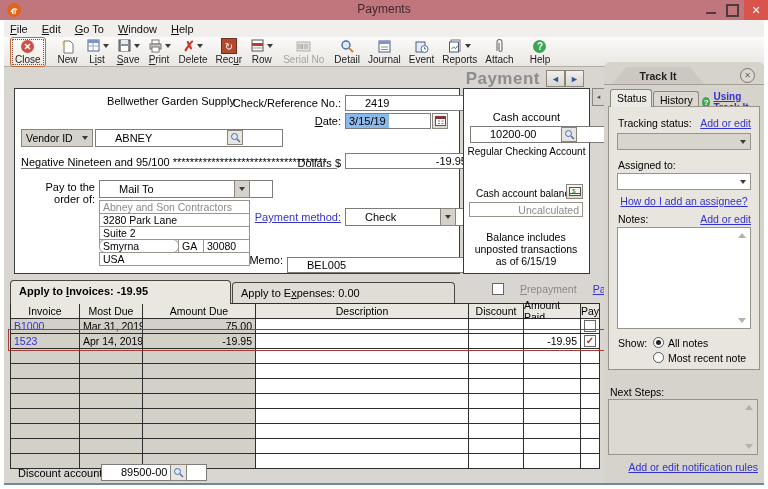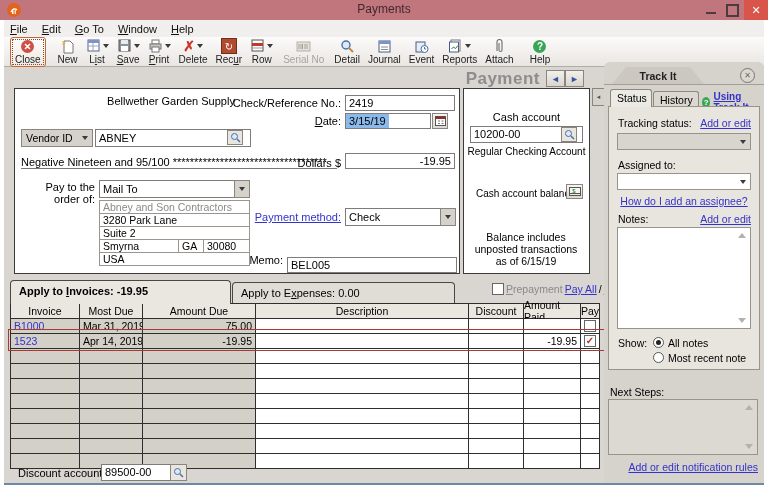--- a/index.html
+++ b/index.html
@@ -1,19 +1,19 @@
 <!DOCTYPE html>
 <html><head>
 <meta charset="utf-8">
 <style>
   html,body{margin:0;padding:0;background:#888;}
   #win{position:relative;width:768px;height:489px;background:#ffffff;font-family:"Liberation Sans",sans-serif;overflow:hidden;-webkit-font-smoothing:antialiased;}
   .abs{position:absolute;}
   .lbl{position:absolute;font-size:11px;color:#000;white-space:nowrap;}
-  .inp{position:absolute;background:#fff;border:1px solid #7f7c77;font-size:11px;line-height:14px;padding:0 3px;white-space:nowrap;overflow:hidden;color:#000;}
+  .inp{position:absolute;background:#fff;border:1px solid #7f7c77;font-size:11px;line-height:14px;padding:0 19px;white-space:nowrap;overflow:hidden;color:#000;}
   .btn3d{position:absolute;background:linear-gradient(#f7f5f2,#dcd8d2);border:1px solid #8a867f;display:flex;align-items:center;justify-content:center;box-sizing:border-box;}
   .link{color:#3333cc;text-decoration:underline;cursor:pointer;}
   .caret{display:inline-block;width:0;height:0;border-left:3px solid transparent;border-right:3px solid transparent;border-top:4px solid #3a3a3a;}
   
   #titlebar{position:absolute;left:0;top:0;width:768px;height:20px;background:#c1767e;}
   #title-text{position:absolute;left:0;top:2px;width:100%;text-align:center;font-size:12px;color:#40292e;}
   
   #menubar{position:absolute;left:4px;top:20px;width:760px;height:17px;background:#f1efed;display:flex;align-items:center;padding-left:6px;box-sizing:border-box;gap:14px;}
   #menubar span{font-size:11px;color:#111;cursor:default;}
   
@@ -260,21 +260,21 @@
 
     <div class="lbl" style="left:6px;top:92px;width:74px;text-align:right;line-height:12px;"><span>Pay to the</span><br><span>order of:</span></div>
     <div class="inp" style="left:84px;top:91px;width:134px;height:16px;line-height:16px;"><span>Mail To</span></div>
     <div class="btn3d" style="left:219px;top:91px;width:16px;height:18px;background:#d5d1cb;">
         <span class="caret"></span>
       </div>
 
     <div class="addrbox graytxt" style="left:84px;top:111px;width:151px;height:14px;">Abney and Son Contractors</div>
     <div class="addrbox" style="left:84px;top:124px;width:151px;height:32px;">3280 Park Lane</div>
     <div class="addrbox" style="left:84px;top:137px;width:151px;height:14px;">Suite 2</div>
-    <div class="addrbox" style="left:84px;top:150px;width:80px;height:14px;">Smyrna</div>
+    <div class="addrbox" style="left:84px;top:150px;width:80px;height:14px;border-radius:6px;">Smyrna</div>
     <div class="addrbox" style="left:163px;top:150px;width:26px;height:14px;">GA</div>
     <div class="addrbox" style="left:188px;top:150px;width:47px;height:14px;">30080</div>
     <div class="addrbox" style="left:84px;top:163px;width:151px;height:14px;">USA</div>
 
     <div class="lbl link" style="left:200px;top:122px;width:126px;text-align:right;font-size:11px;">Payment method:</div>
     <div class="inp" style="left:330px;top:119px;width:94px;height:16px;line-height:16px;">Check</div>
     <div class="btn3d" style="left:425px;top:119px;width:16px;height:18px;background:#d5d1cb;">
         <span class="caret"></span>
       </div>
 
@@ -293,26 +293,27 @@
       </div>
     <div class="lbl" style="left:0;top:57px;width:100%;text-align:center;font-size:10px;">Regular Checking Account</div>
     <div class="lbl" style="left:12px;top:99px;font-size:10px;">Cash account balance</div>
     <div class="btn3d" style="left:102px;top:95px;width:17px;height:15px;">
         <span><svg width="12" height="10">
             <rect x="0.5" y="2.5" width="11" height="6" fill="#e4efe0" stroke="#555"></rect>
             <rect x="0.5" y="0.5" width="11" height="6" fill="#f2f7ef" stroke="#555"></rect>
             <text x="3.2" y="5.8" font-size="6" fill="#2a6a2a">$</text>
           </svg></span>
       </div>
+    <div class="sel graytxt" style="left:5px;top:113px;width:114px;height:15px;font-size:10.5px;line-height:14px;text-align:right;padding:0 3px;">Uncalculated</div>
     <div class="lbl" style="left:6px;top:142px;width:112px;white-space:normal;text-align:center;font-size:10.5px;line-height:12px;">Balance includes unposted transactions as of 6/15/19</div>
   </div>
 
   <div class="tab" style="left:10px;top:280px;width:221px;height:24px;background:#eae7e0;font-weight:bold;z-index:3;">Apply to <u>I</u>nvoices: -19.95</div>
   <div class="tab" style="left:232px;top:282px;width:223px;height:22px;background:#e0ddd6;">Apply to E<u>x</u>penses: 0.00</div>
-  <div class="abs" style="left:492px;top:283px;display:flex;align-items:flex-start;gap:2px;font-size:10.5px;">
+  <div class="abs" style="left:492px;top:283px;display:flex;align-items:flex-start;gap:16px;font-size:10.5px;">
     <span class="cb" style="margin:0;"></span>
     <span class="graytxt"><u>P</u>repayment</span>
     <span class="link">Pay All</span>
     <span>/</span>
     <span class="link">None</span>
   </div>
 
   <div id="invtable">
     <div class="hc">Invoice</div>
     <div class="hc">Most Due</div>

